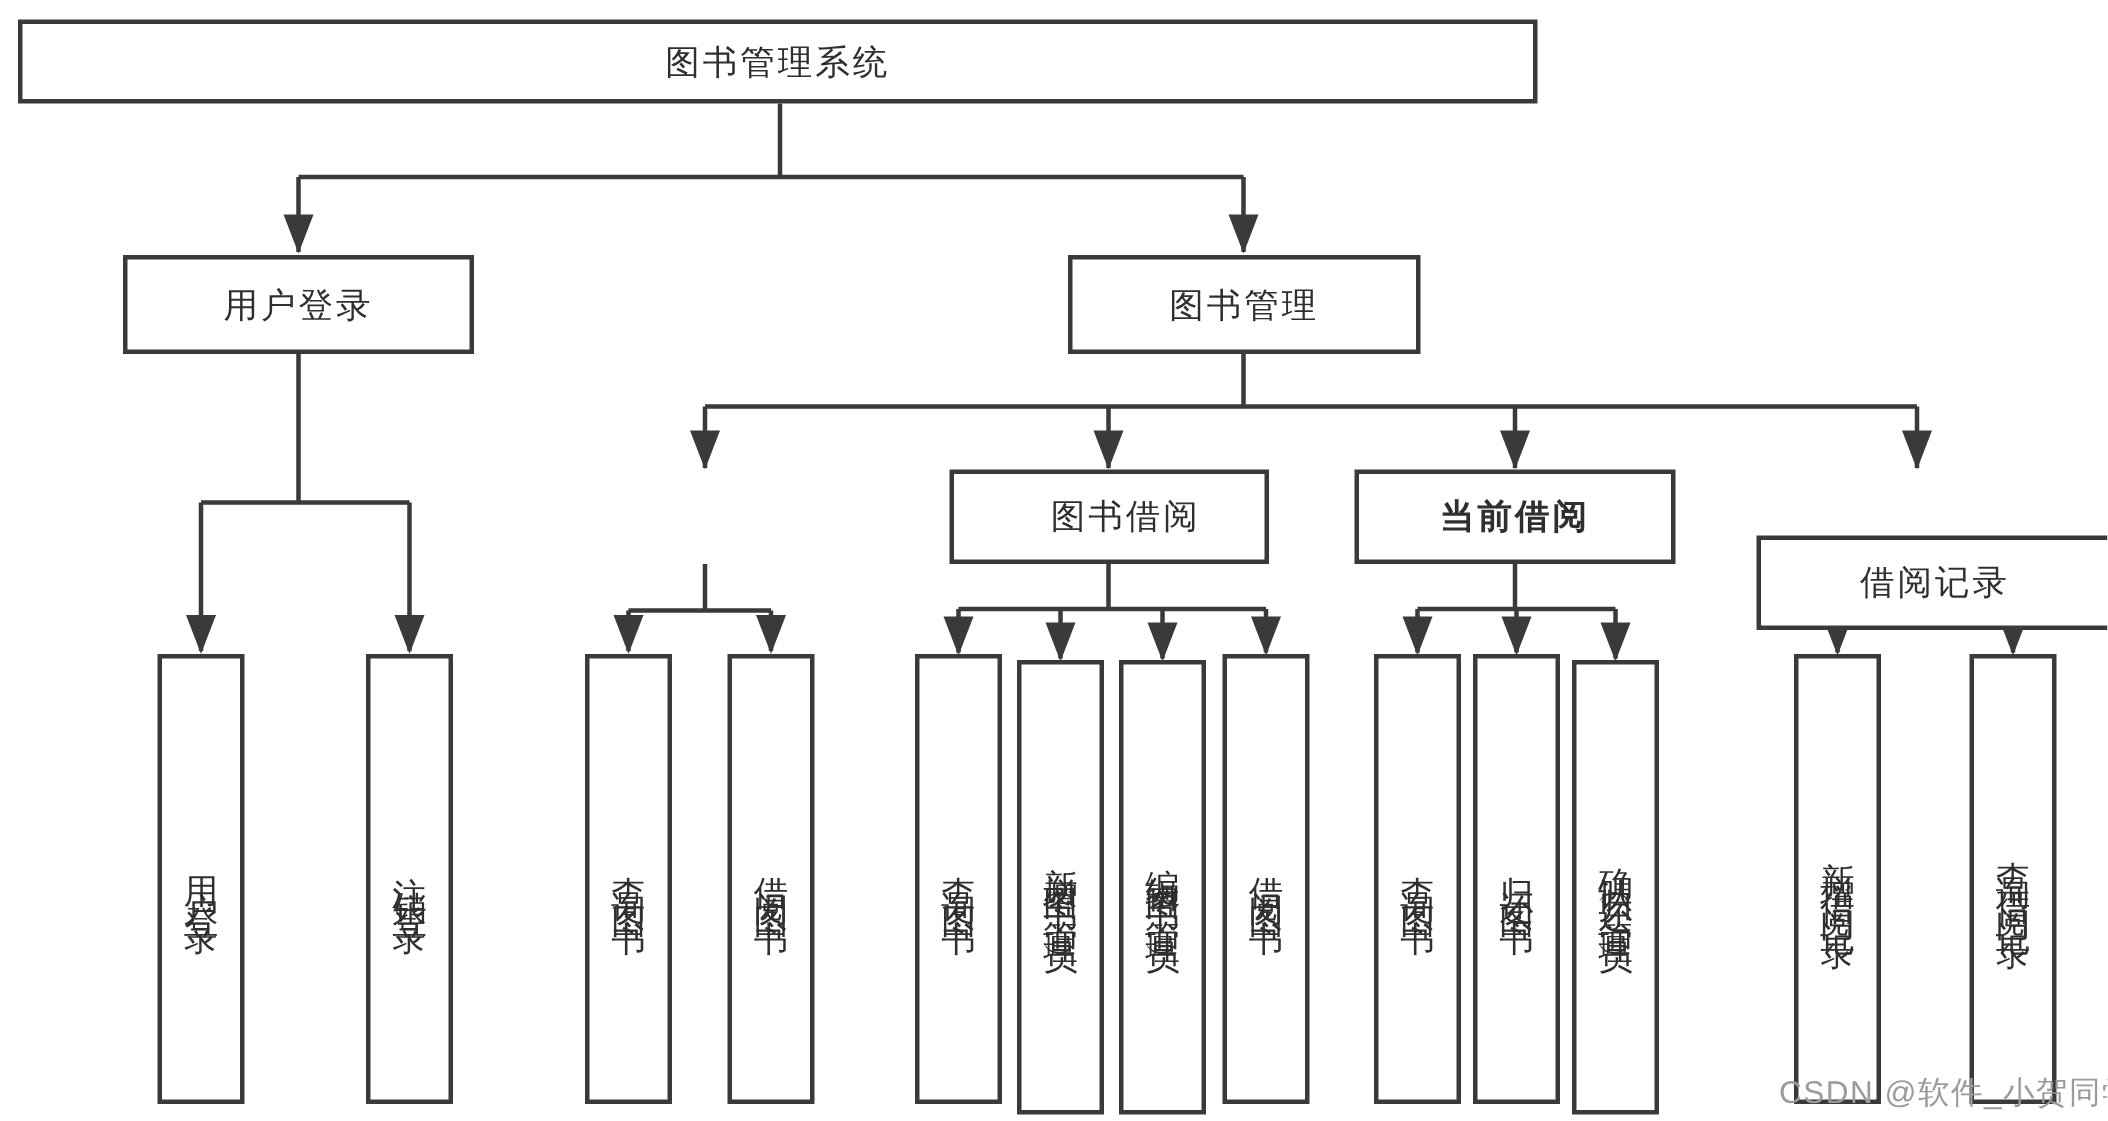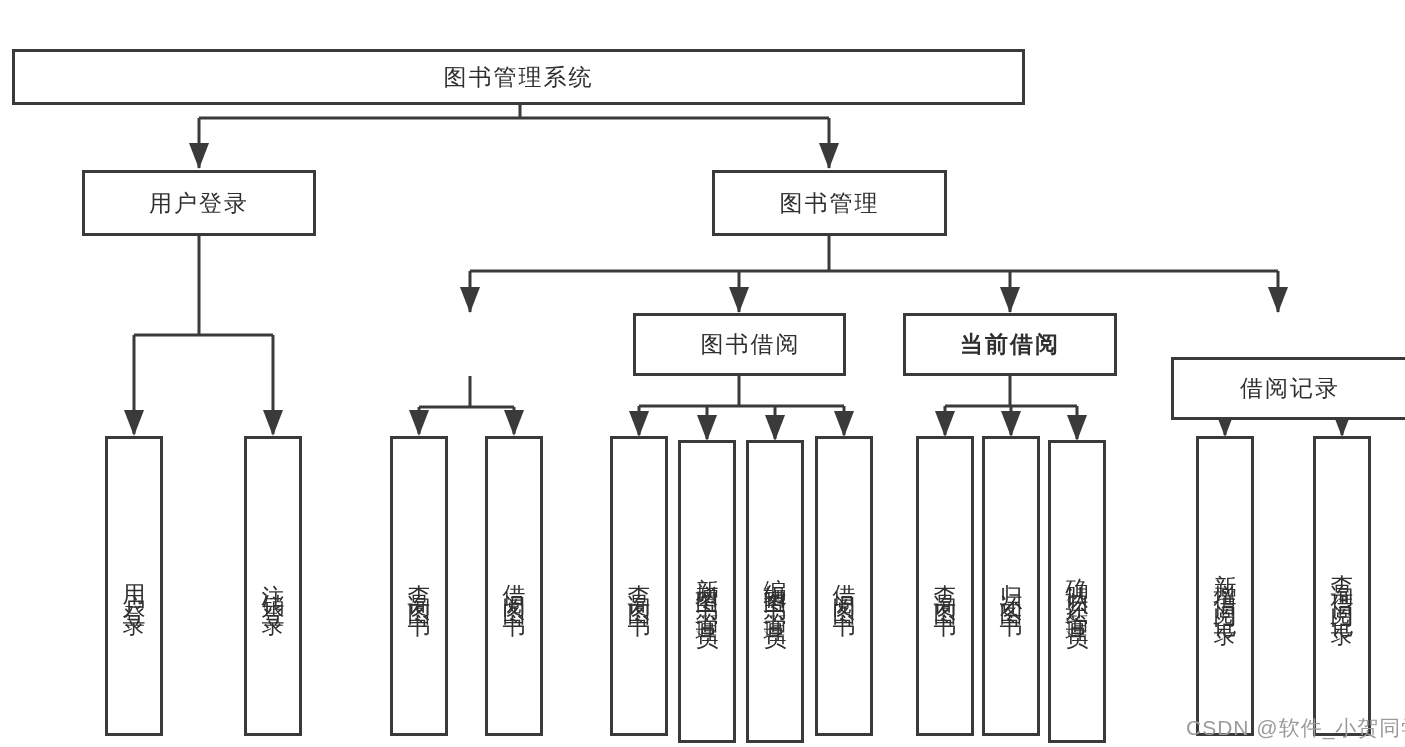--- a/index.html
+++ b/index.html
@@ -31,21 +31,21 @@
     text-orientation:mixed;
     font-size:23px;
     letter-spacing:10px;
     line-height:1;
     white-space:nowrap;
     color:#2f2f2f;
   }
   .v-tall{top:440px;height:303px;}
   .v-tall .v-label{letter-spacing:7px;}
   
-  .n-root{left:12px;top:13px;width:1013px;height:56px;margin-top:36px;}
+  .n-root{left:12px;top:13px;width:1013px;height:56px;}
   .n-user-login{left:82px;top:170px;width:234px;height:66px;}
   .n-book-mgmt{left:712px;top:170px;width:235px;height:66px;}
   .n-new-rec{left:363px;top:313px;width:215px;height:63px;}
   .n-book-borrow{left:633px;top:313px;width:213px;height:63px;padding-left:22px;}
   .n-cur-borrow{left:903px;top:313px;width:214px;height:63px;font-weight:bold;}
   .n-records{left:1171px;top:313px;width:238px;height:63px;margin-top:44px;}
   
   .l-1{left:105px;}
   .l-2{left:244px;}
   .l-3{left:390px;}

